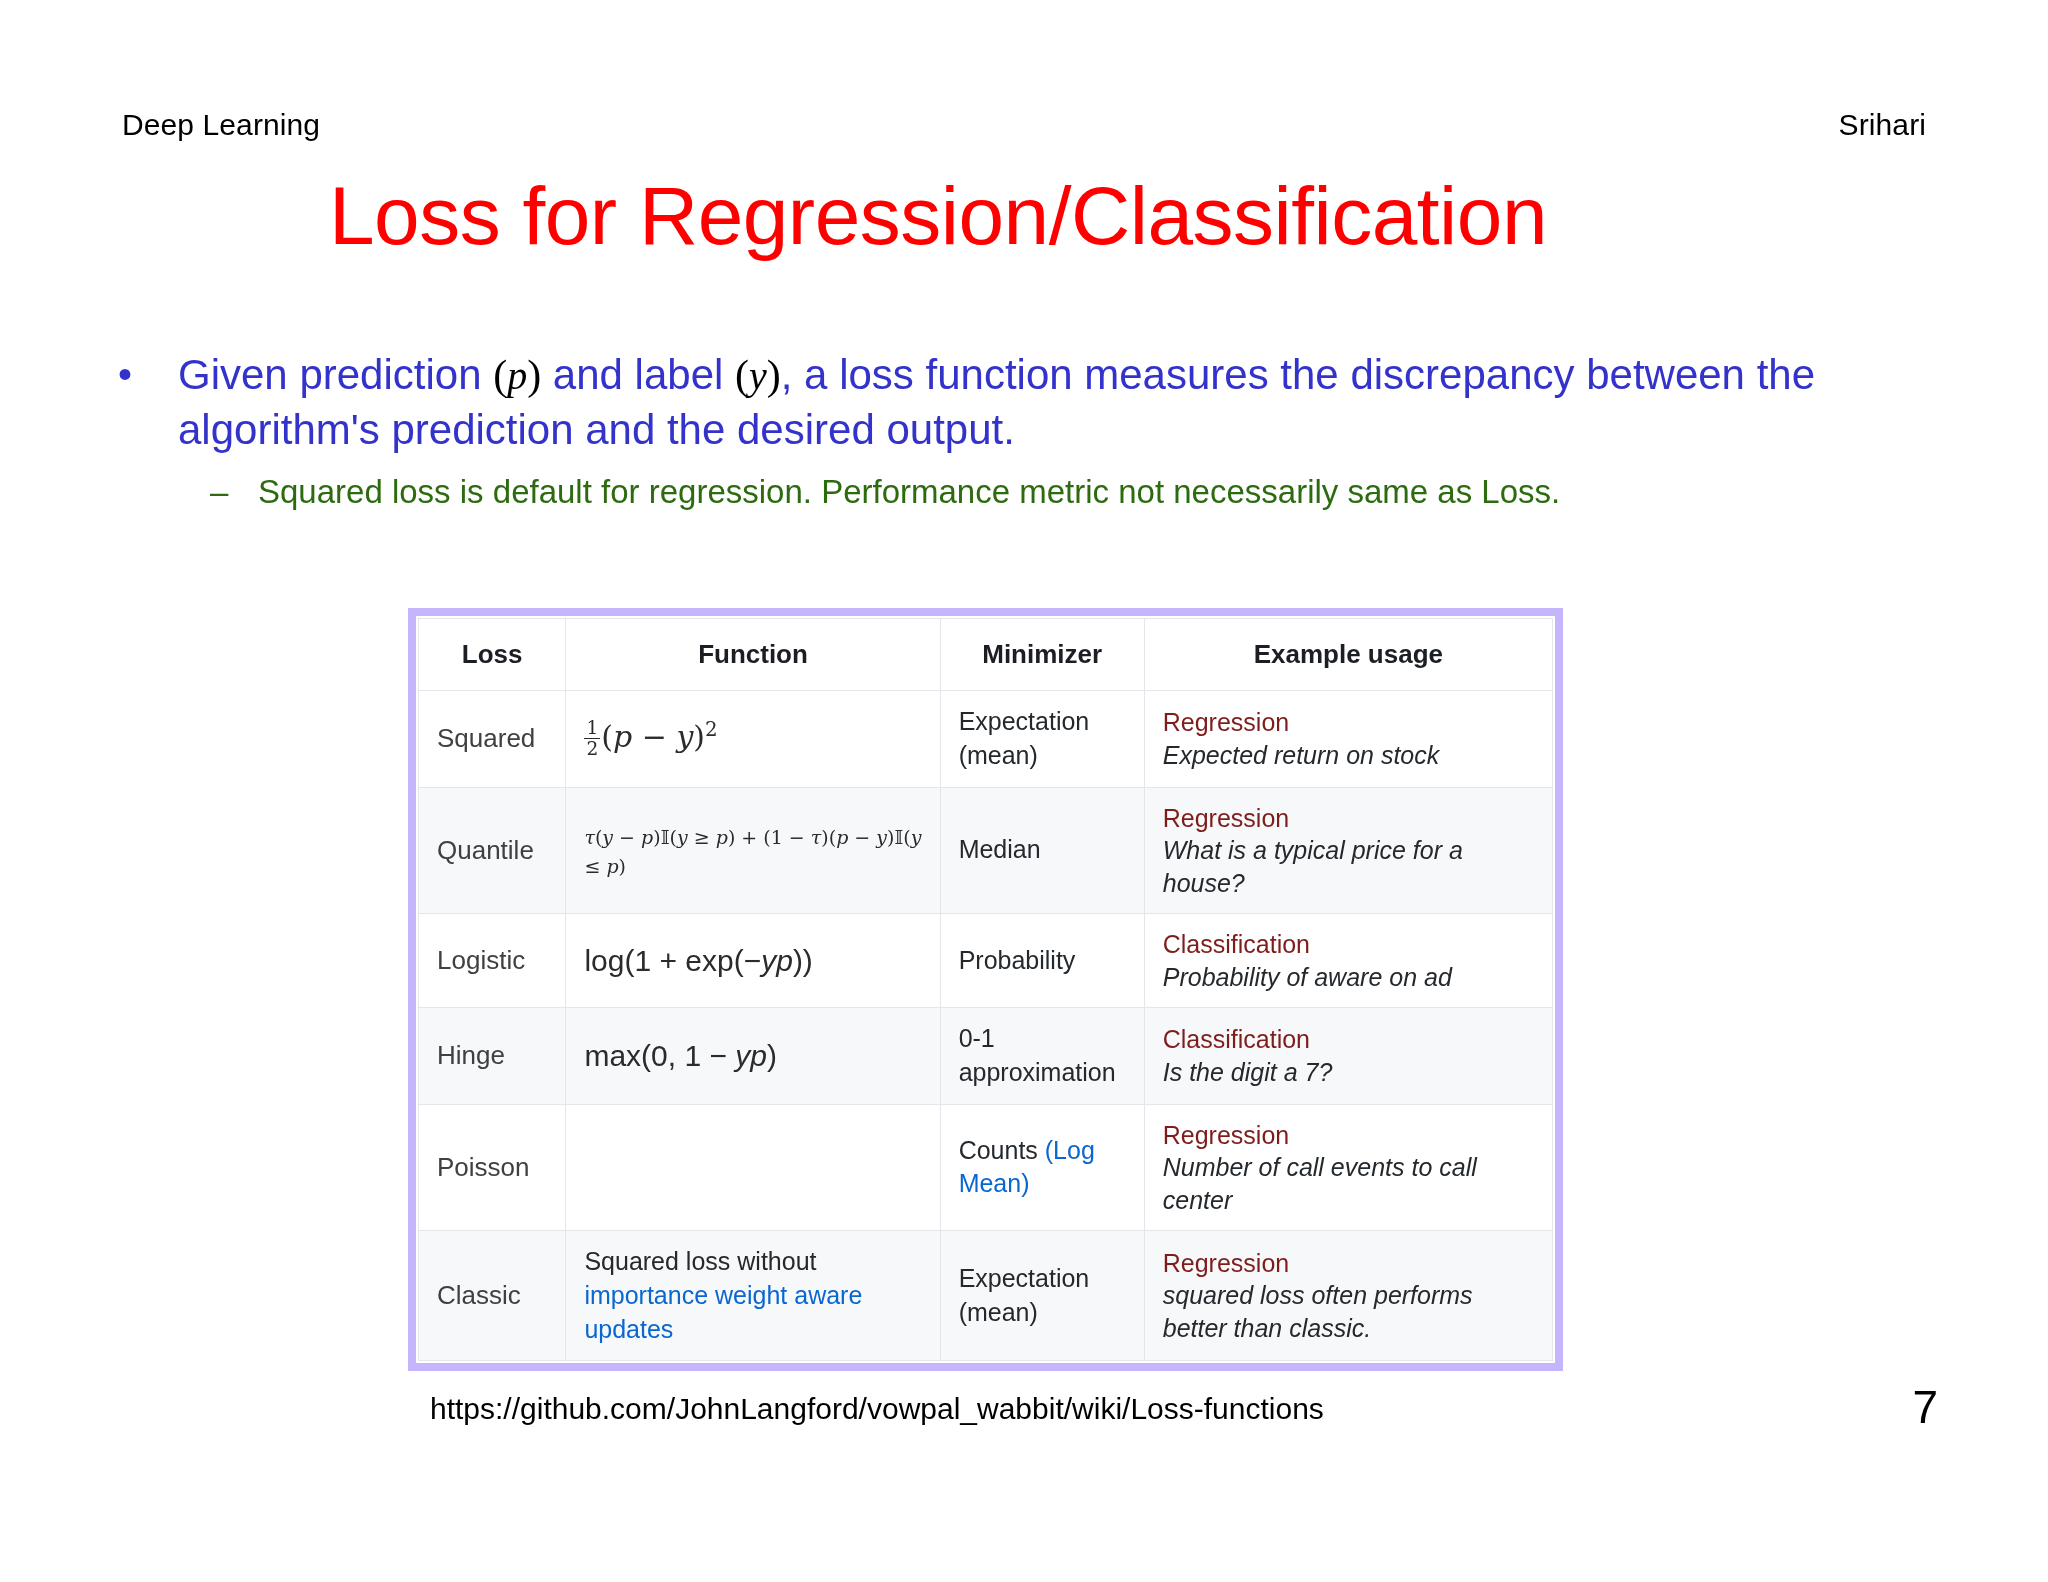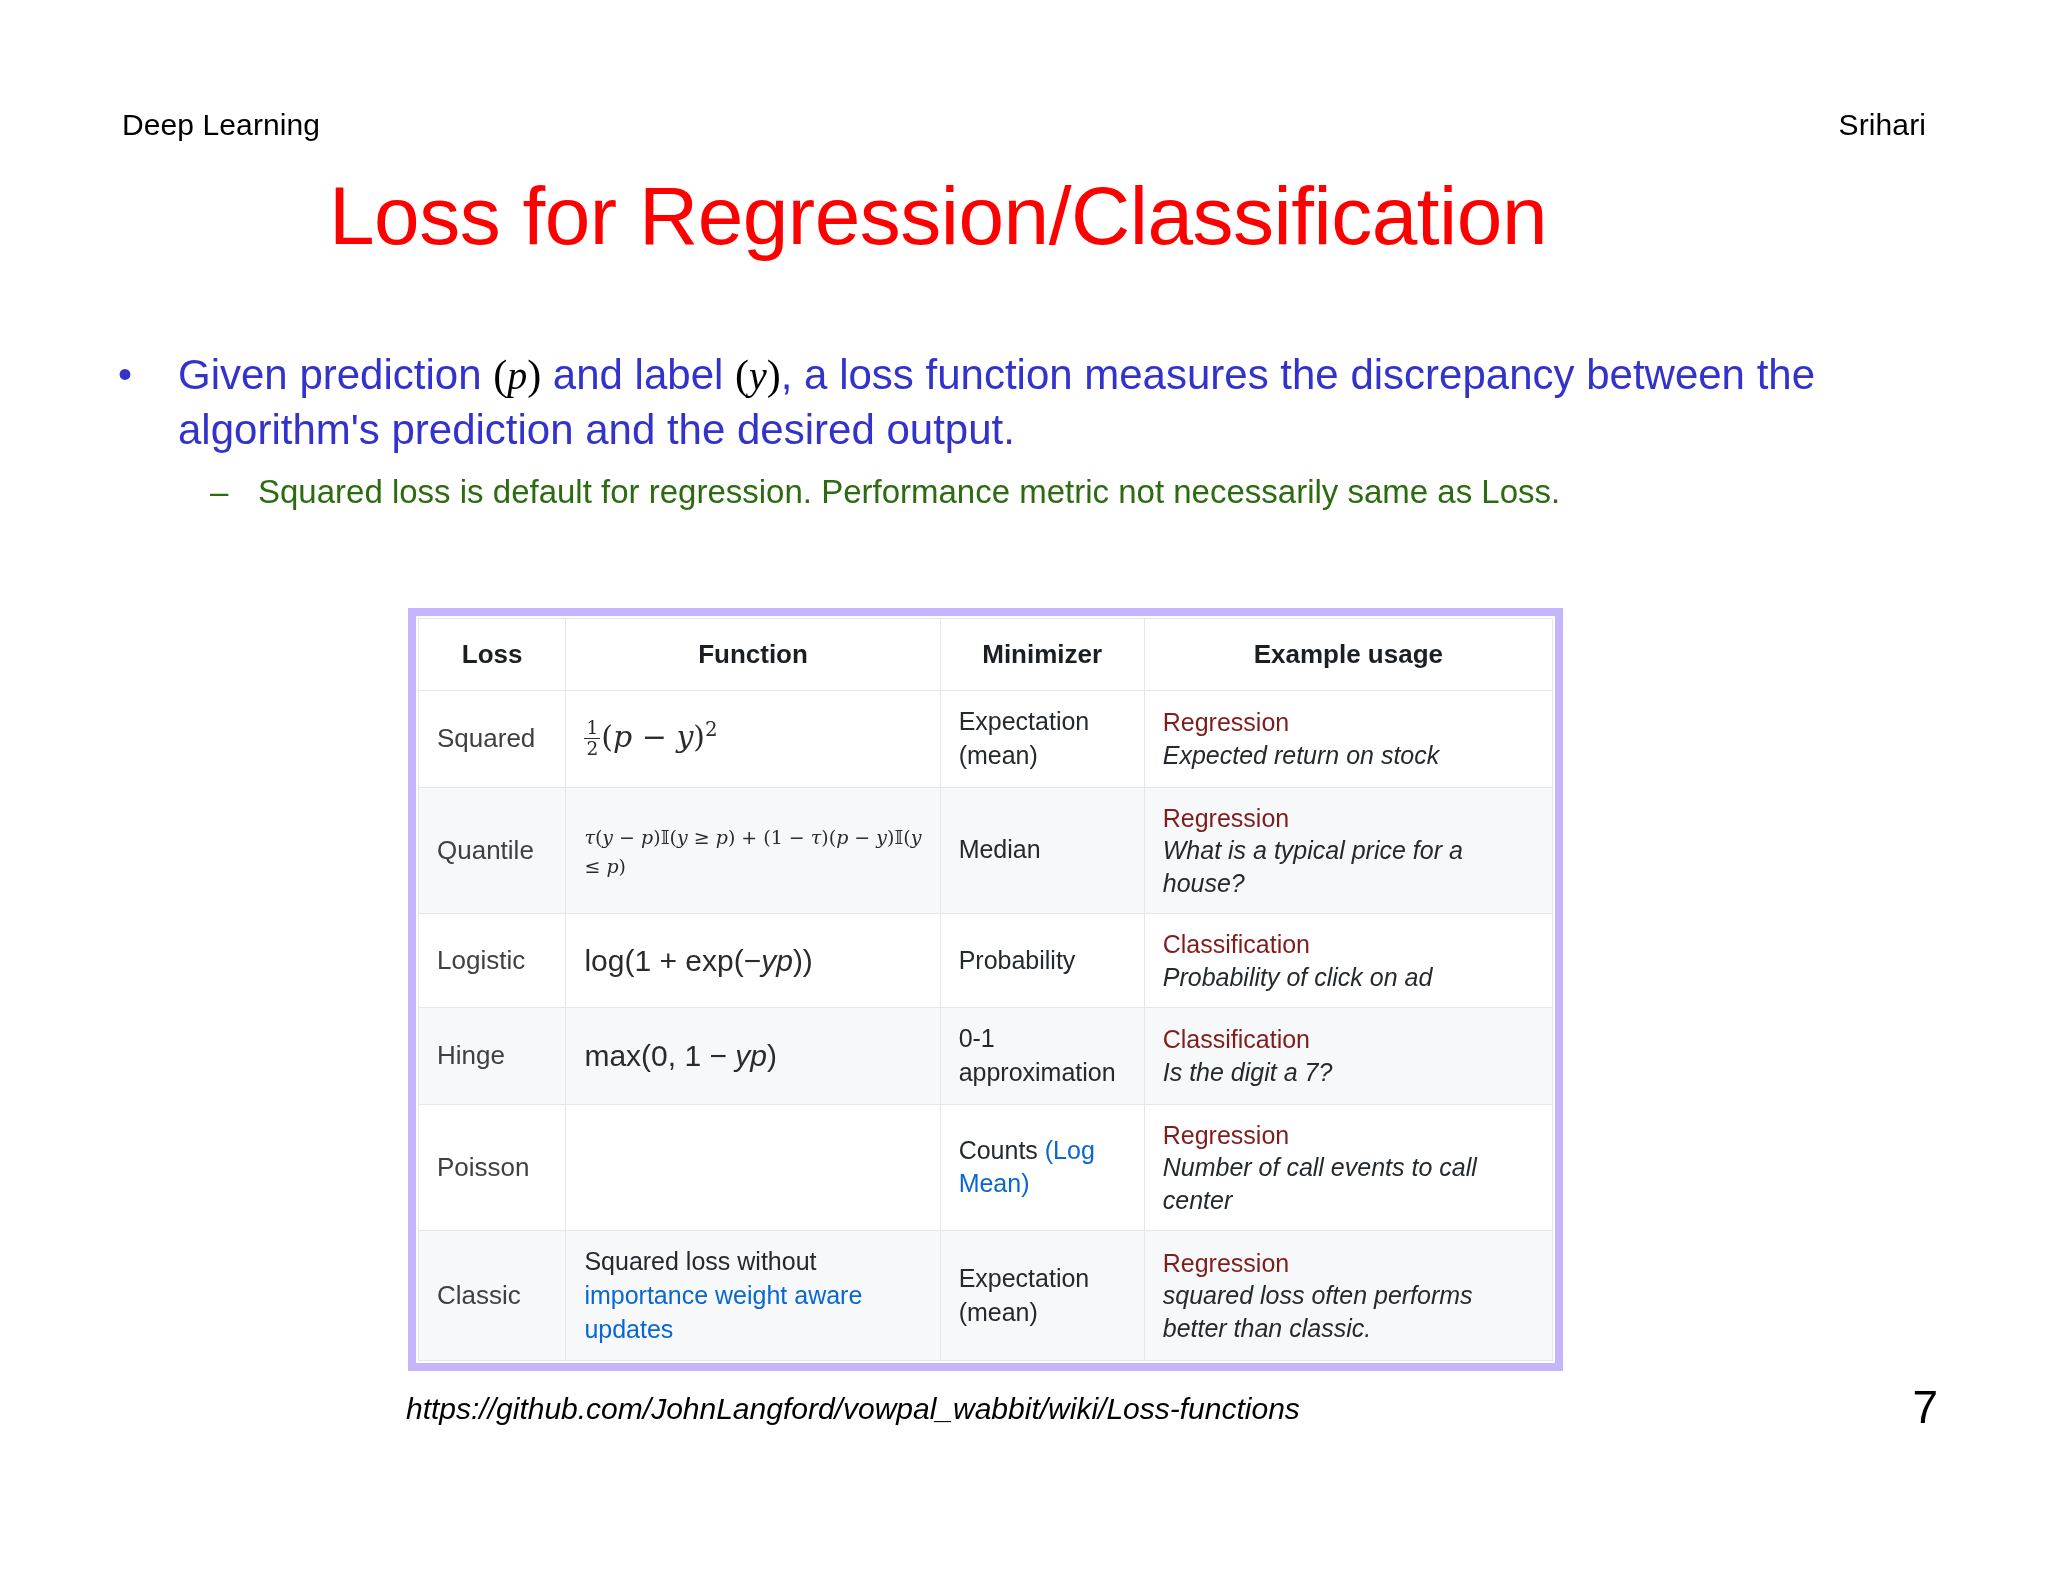--- a/index.html
+++ b/index.html
@@ -168,25 +168,24 @@
   .mi { font-style: italic; }
   .sup { font-size: 0.66em; vertical-align: super; }
   .f-big { font-size: 30px; }
   .f-small { font-size: 19px; }
   .sans-math { font-family: "Liberation Sans", sans-serif; }
 
   
   .footer-url {
     position: absolute;
     top: 1392px;
-    left: 406px;
+    left: 430px;
     font-size: 30px;
     color: #000000;
     white-space: nowrap;
-    font-style: italic;
   }
   .page-number {
     position: absolute;
     top: 1380px;
     right: 110px;
     font-size: 46px;
     color: #000000;
   }
 </style>
 </head>
@@ -259,21 +258,21 @@
       </tr>
 
       <tr class="plain">
         <td class="loss-name">Logistic</td>
         <td class="func-cell">
           <span class="f-big sans-math">log(1 + exp(−<span class="mi">yp</span>))</span>
         </td>
         <td class="min-text">Probability</td>
         <td>
           <span class="usage-type">Classification</span>
-          <span class="usage-ex">Probability of click on ad</span>
+          <span class="usage-ex">Probability of aware on ad</span>
         </td>
       </tr>
 
       <tr class="shaded">
         <td class="loss-name">Hinge</td>
         <td class="func-cell">
           <span class="f-big sans-math">max(0, 1 − <span class="mi">yp</span>)</span>
         </td>
         <td class="min-text">
           <span>0-1</span><br>

